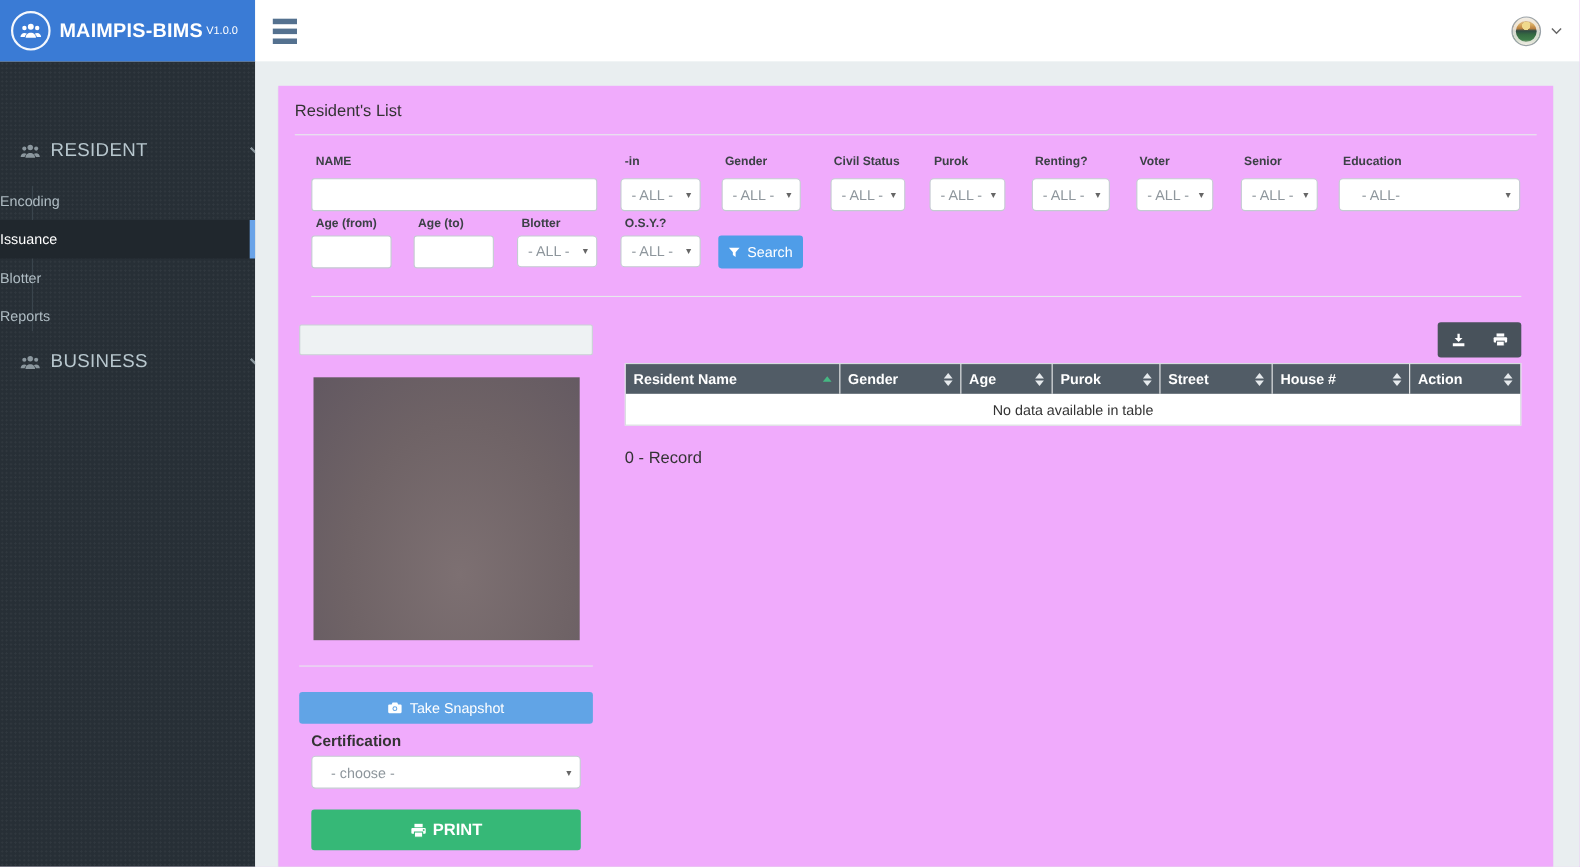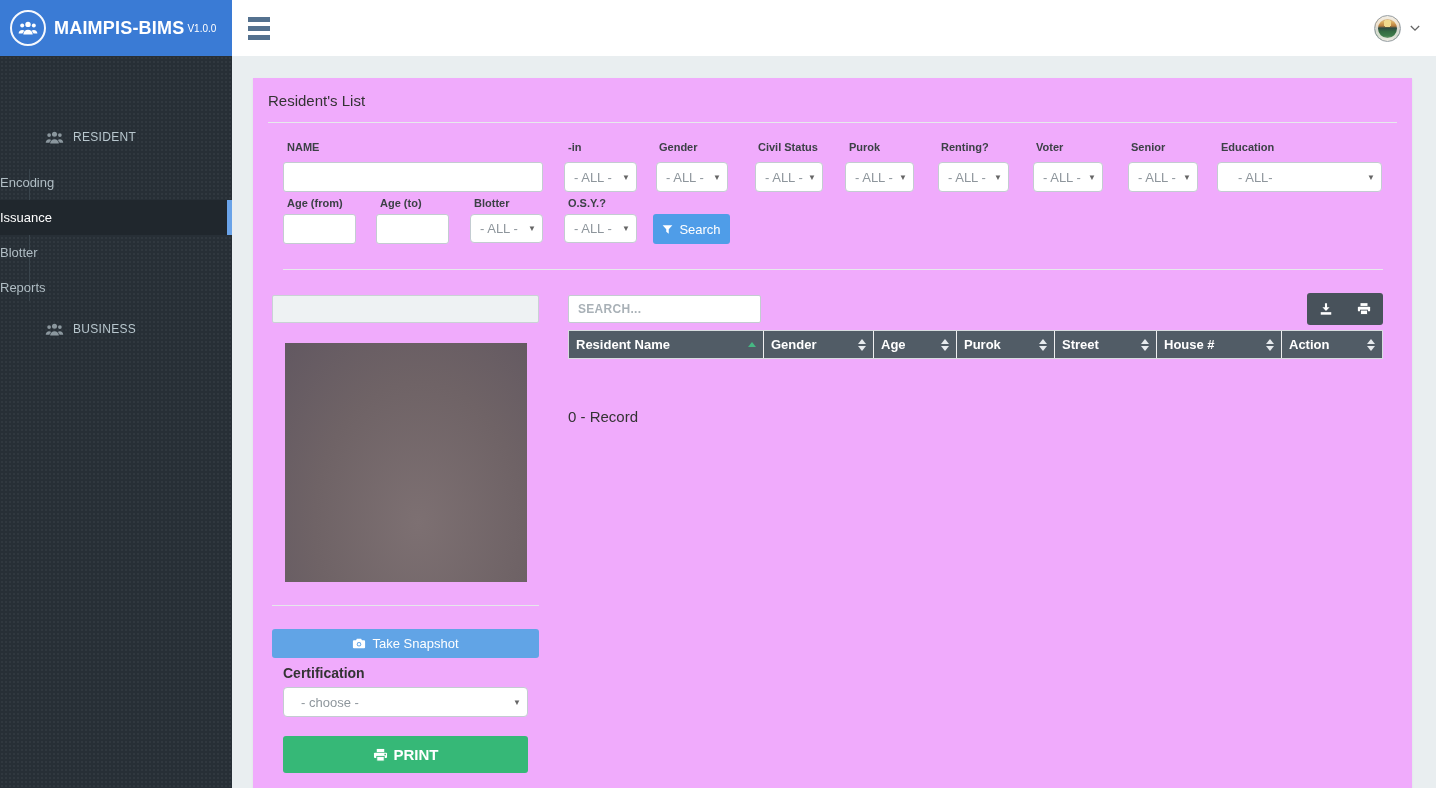--- a/index.html
+++ b/index.html
@@ -39,23 +39,22 @@
   }
   
   .sidebar {
     position:absolute; left:0; top:56px; bottom:0; width:232px;
     background-color:#272f36;
     background-image: radial-gradient(rgba(255,255,255,.045) 1px, rgba(0,0,0,0) 1px);
     background-size:4px 4px;
   }
   .nav-header {
     position:absolute; left:0; width:258px; height:36px;
-    display:flex; align-items:center; color:#b8c7ce; font-size:12px;
+    display:flex; align-items:center; color:#b8c7ce; font-size:17px;
     cursor:pointer;
-    margin-left:27px;
   }
   .nav-header .ppl { margin-left:18px; }
   .nav-header .nav-lbl { margin-left:9px; letter-spacing:.3px; }
   .nav-header .chev { position:absolute; right:20px; color:#8b979e; }
   .submenu { position:absolute; left:0; top:109px; width:232px; height:140px; }
   .submenu::before {
     content:""; position:absolute; left:29px; top:4px; bottom:4px; width:1px; background:#3a454d;
   }
   .submenu-item {
     position:absolute; left:0; width:232px; height:35px;
@@ -313,21 +312,20 @@
     <button class="btn btn-print" style="left:30px;top:658px;width:245px;height:37px">
       <svg width="15" height="14" viewBox="0 0 16 15">
         <rect x="4" y="1" width="8" height="3.4" fill="#fff"></rect>
         <rect x="1" y="5" width="14" height="5.6" rx="1" fill="#fff"></rect>
         <rect x="4" y="9" width="8" height="5" fill="#fff" stroke="#36b877" stroke-width="1"></rect>
         <rect x="12.2" y="6.2" width="1.6" height="1.6" fill="#36b877"></rect>
       </svg>
       <span>PRINT</span>
     </button>
 
-    <input class="search-input" placeholder="SEARCH..." style="">
     <div class="export-group">
       <span class="export-btn">
         <svg width="14" height="14" viewBox="0 0 16 16" fill="#fff">
           <path d="M6.8 1.5h2.4v4.6h2.9L8 10.3 3.9 6.1h2.9z"></path>
           <path d="M2 11.6h12v2.9H2z"></path>
         </svg>
       </span>
       <span class="export-btn">
         <svg width="14" height="14" viewBox="0 0 16 15" fill="#fff">
           <rect x="4" y="0.8" width="8" height="3.2"></rect>
@@ -379,17 +377,18 @@
             </span>
         </div>
         <div class="th c6">
           <span>Action</span>
           <span class="sort-both">
               <i class="u"></i>
               <i class="d"></i>
             </span>
         </div>
       </div>
+      <div class="empty-row">No data available in table</div>
     </div>
 
     <div class="record-count">0 - Record</div>
   </div>
 </div>
 
 </body></html>

